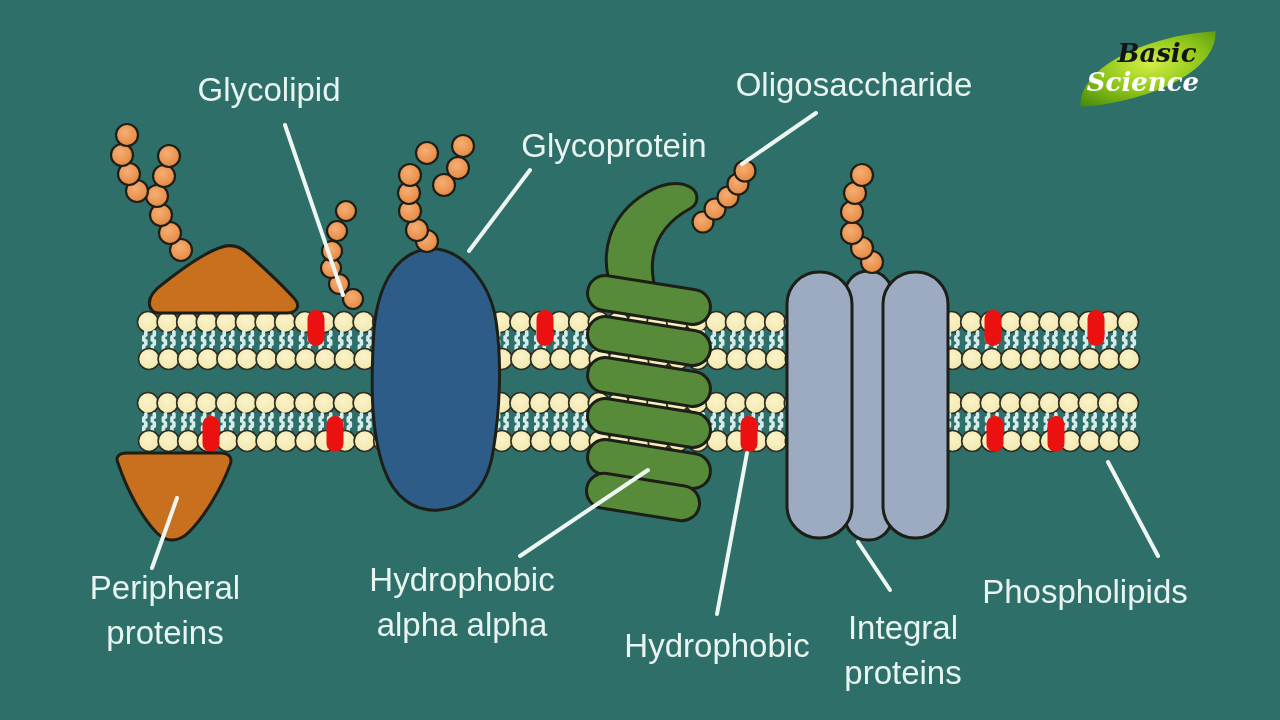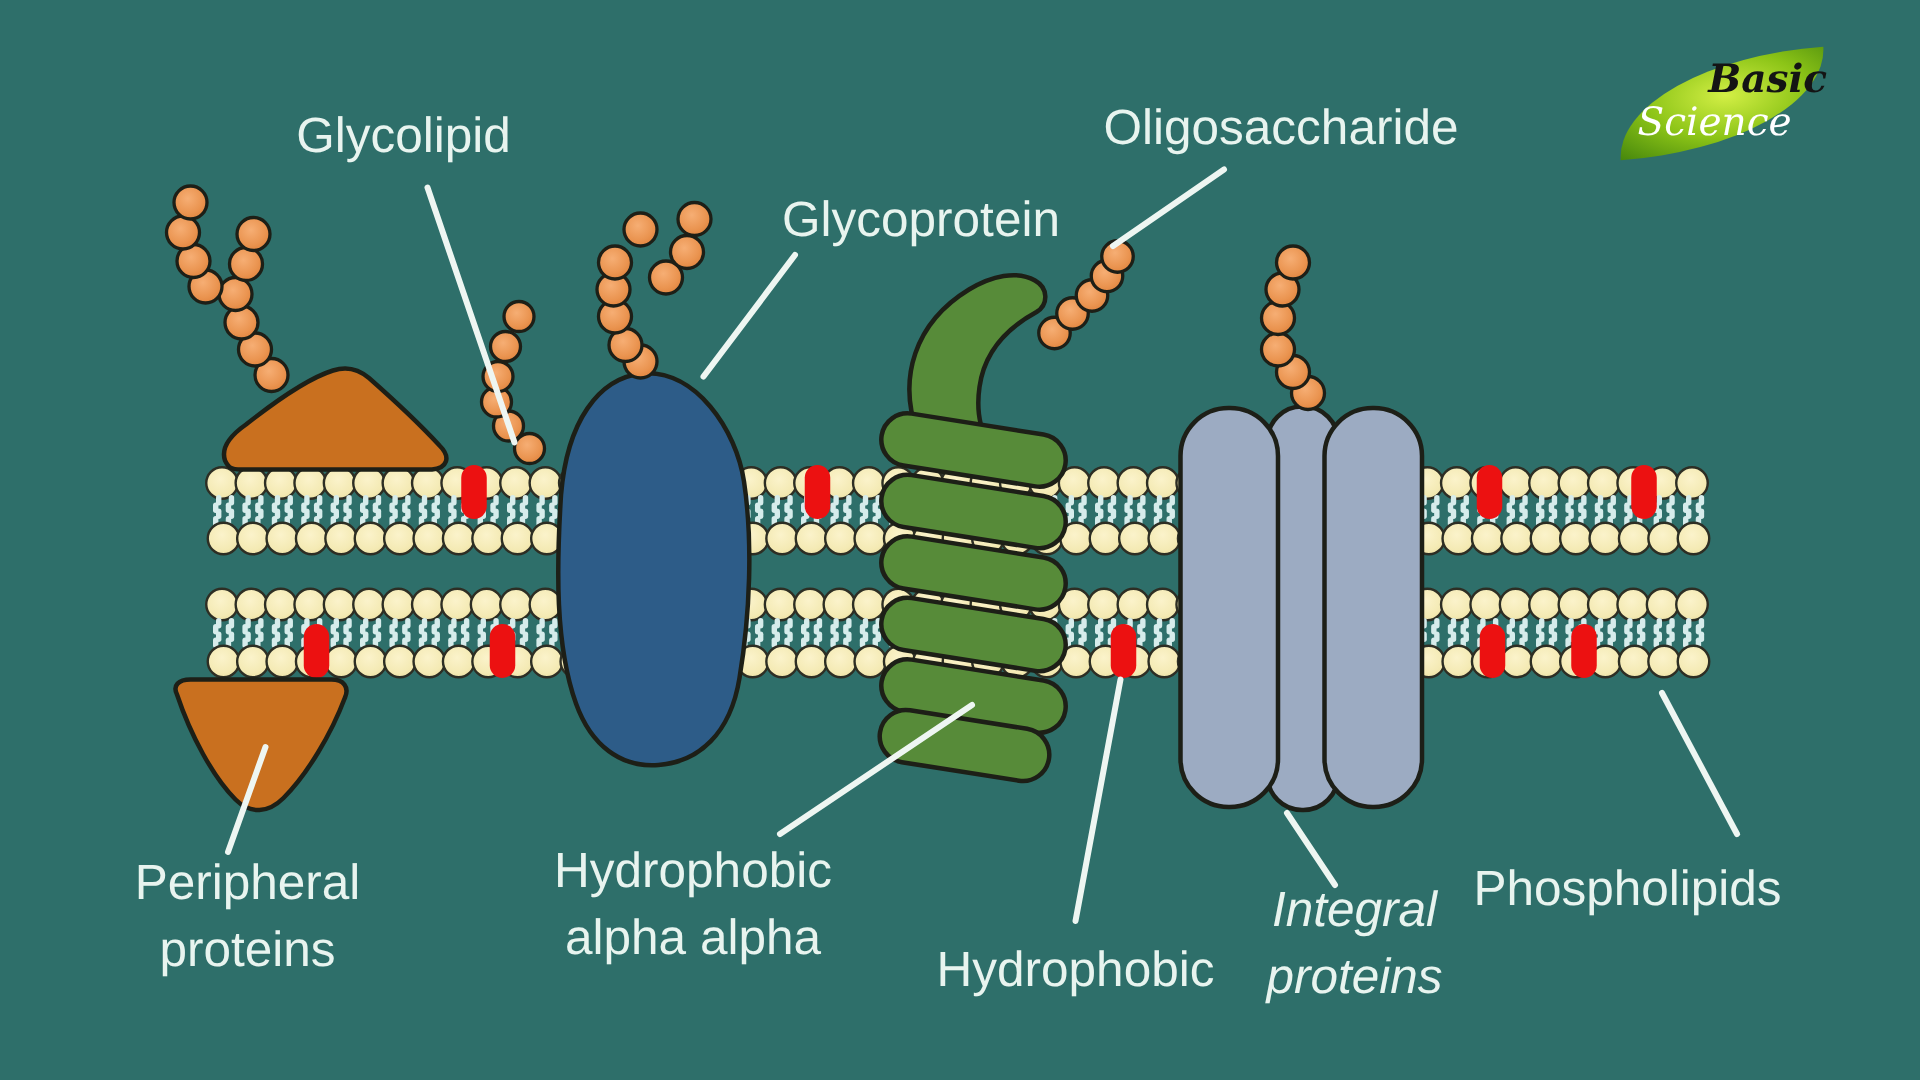--- a/index.html
+++ b/index.html
@@ -9,35 +9,35 @@
   .stage svg{position:absolute;left:0;top:0;}
   .lbl{position:absolute;transform:translateX(-50%);text-align:center;
        font-size:33px;line-height:1.36;color:var(--c-text,#e8f4ef);
        white-space:normal;}
   #lbl-glycolipid{left:233px;top:68px;margin-left:36px;}
   #lbl-glycoprotein{left:602px;top:124px;margin-left:12px;}
   #lbl-oligosaccharide{left:854px;top:63px;}
   #lbl-peripheral{left:165px;top:566px;width:200px;}
   #lbl-hydrophobic{left:462px;top:558px;width:245px;}
   #lbl-cholesterol{left:717px;top:624px;}
-  #lbl-integral{left:903px;top:584px;width:165px;font-style:italic;}
+  #lbl-integral{left:903px;top:606px;width:165px;}
   #lbl-phospholipids{left:1085px;top:570px;}
   .logo{position:absolute;left:1078px;top:36px;width:140px;height:70px;}
   .leaf{position:absolute;left:0;top:0;width:140px;height:66px;
         border-radius:100% 0 100% 0;
         background:radial-gradient(ellipse at 52% 42%,
            var(--c-leaf_light,#d3ef45) 0%,
            var(--c-leaf_mid,#8cc417) 52%,
            var(--c-leaf_dark,#46870c) 100%);
         transform:rotate(-4deg);}
-  .logo-basic{position:absolute;left:18px;right:0;top:2px;text-align:right;
+  .logo-basic{position:absolute;left:18px;right:0;top:2px;text-align:center;
         font-family:"DejaVu Serif",serif;font-style:italic;font-weight:700;
         font-size:26px;color:var(--c-logo_basic,#111);}
   .logo-science{position:absolute;left:0;right:10px;top:31px;text-align:center;
-        font-family:"DejaVu Serif",serif;font-style:italic;font-weight:400;
+        font-family:"DejaVu Serif",serif;font-style:italic;font-weight:700;
         font-size:26px;color:var(--c-logo_science,#fff);}
 </style>
 </head>
 <body>
 
 <div class="stage">
 
   <svg width="1280" height="720" viewBox="0 0 1280 720">
     <defs>
       <radialGradient id="headGrad" cx="45%" cy="38%" r="75%">

